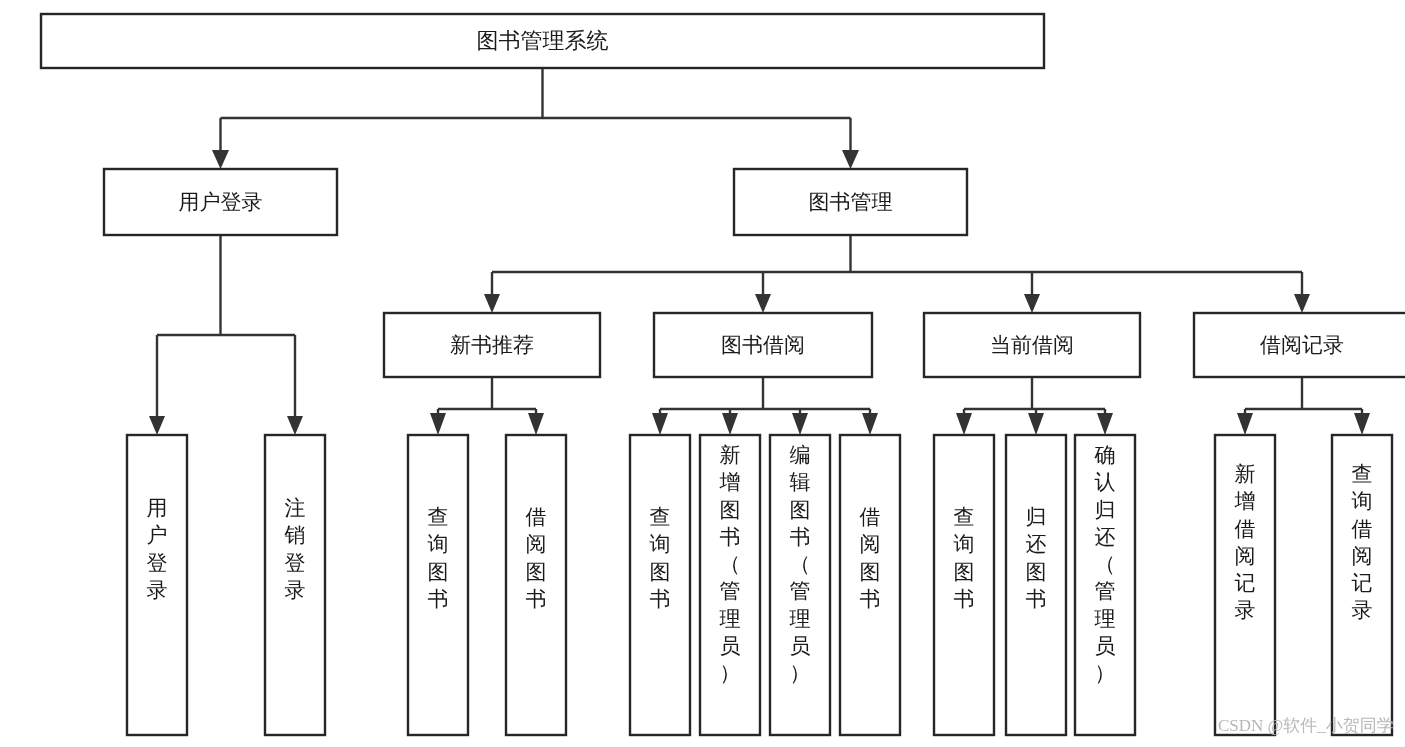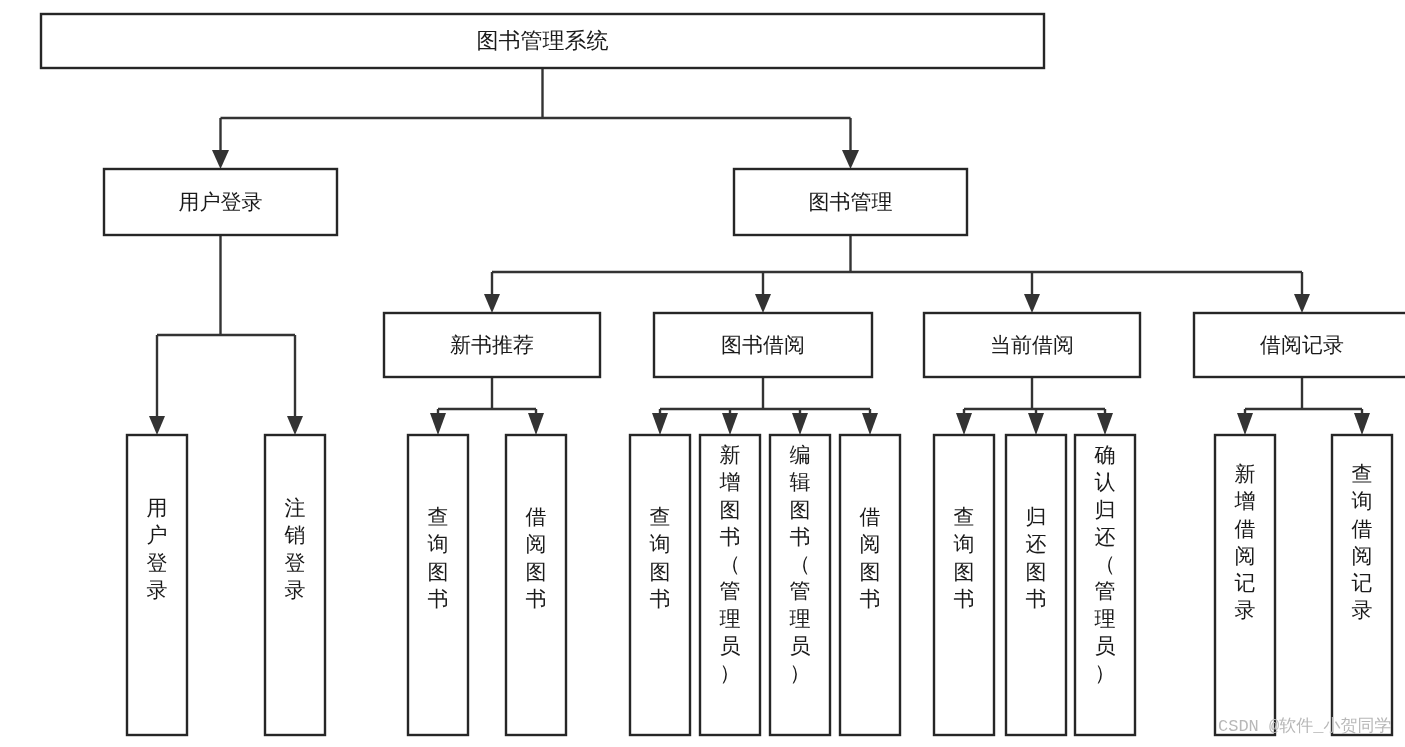--- a/index.html
+++ b/index.html
@@ -70,21 +70,21 @@
     letter-spacing: 0;
     white-space: pre;
   }
   .vlabel span {
     display: block;
   }
   .watermark {
     position: absolute;
     left: 1196px;
     top: 714px;
-    font-family: Liberation Mono, monospace;
+    font-family: Liberation Serif, serif;
     font-size: 17px;
     color: #b8b8b8;
     white-space: nowrap;
     user-select: none;
   }
 </style>
 </head>
 <body>
 
 <div id="diagram-root">

